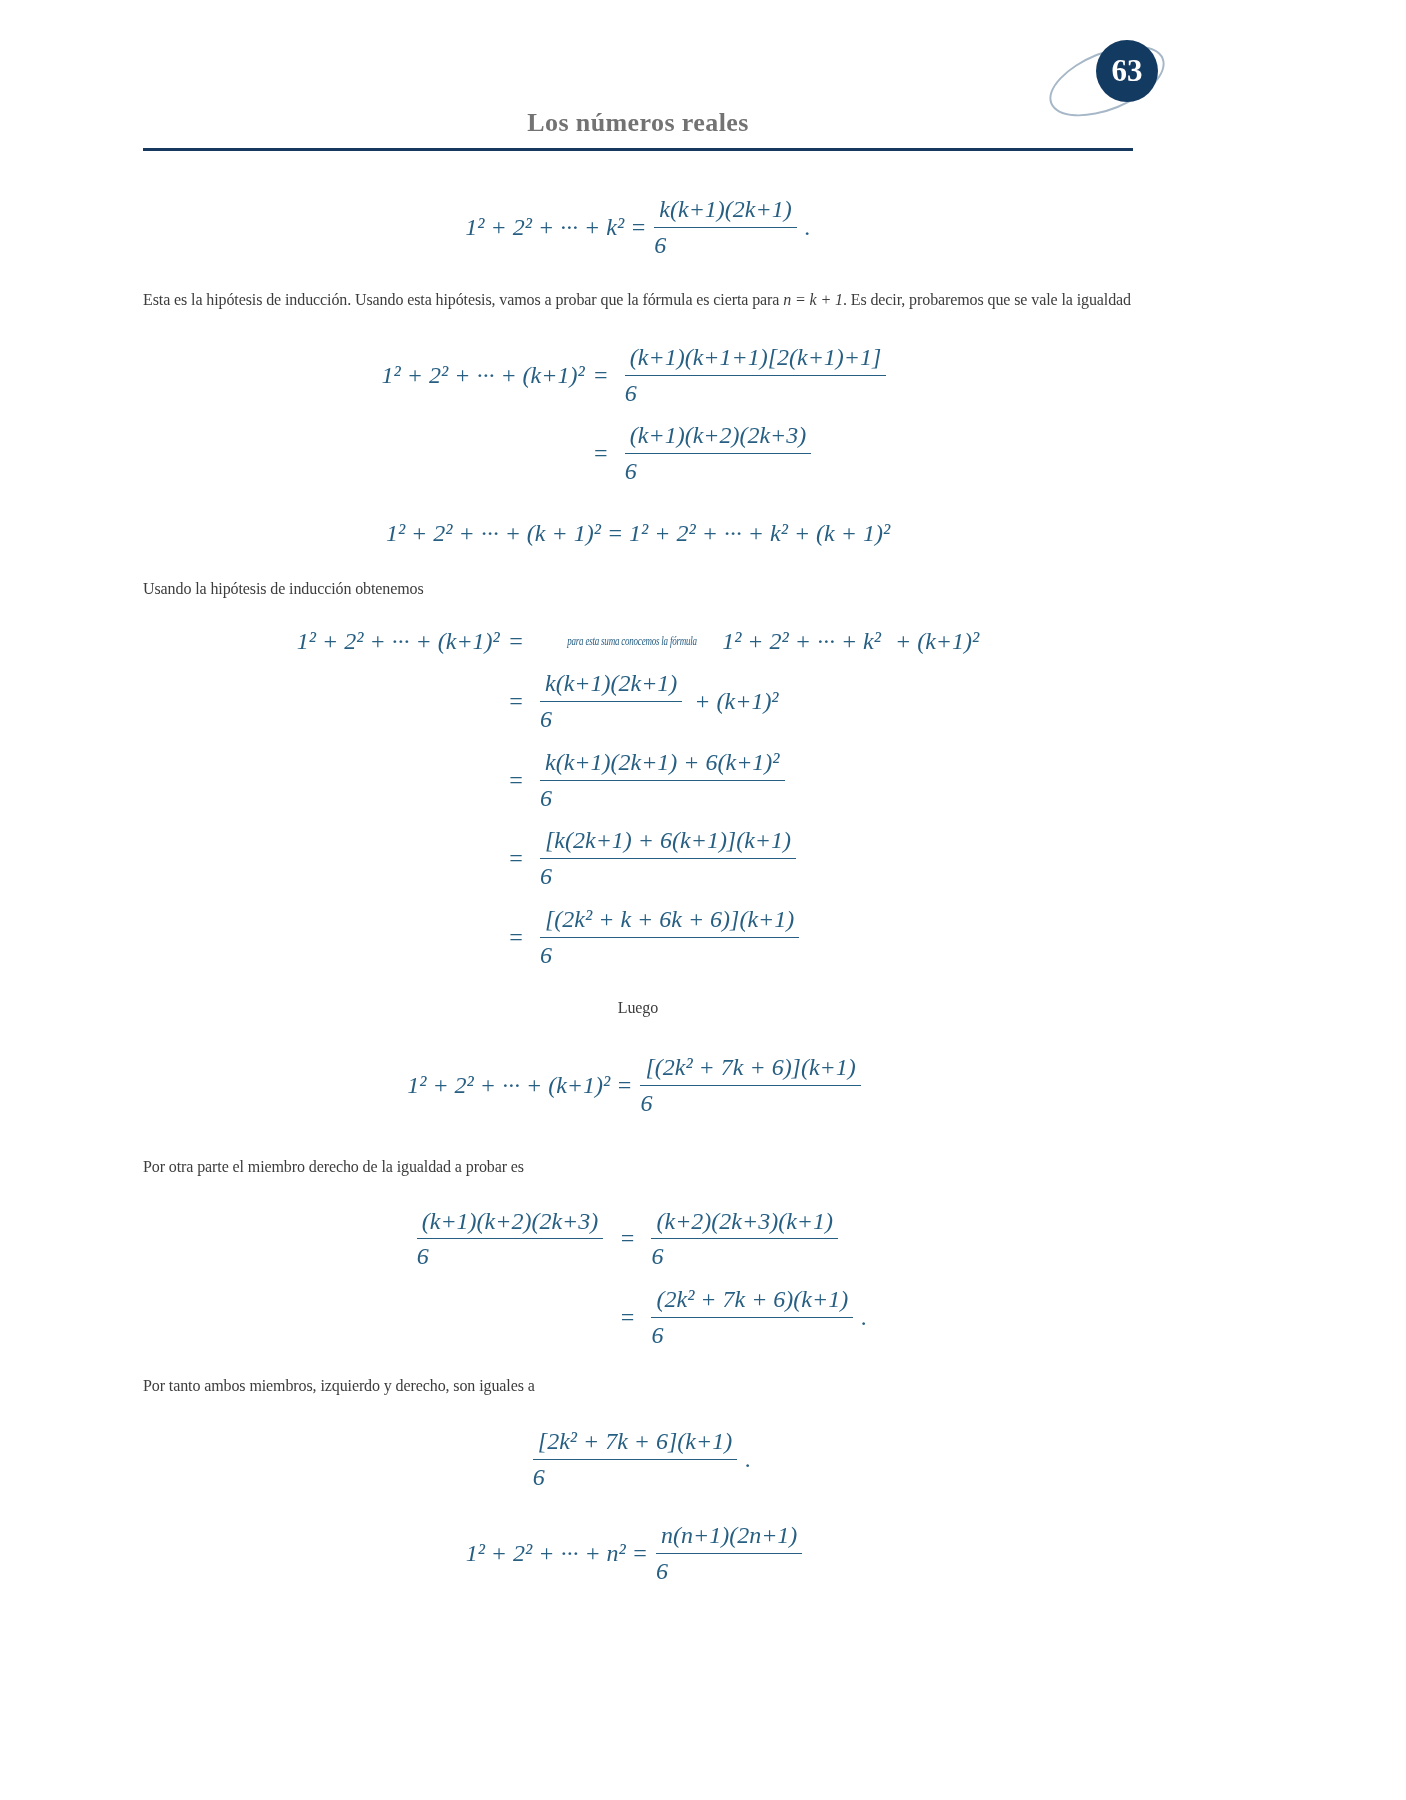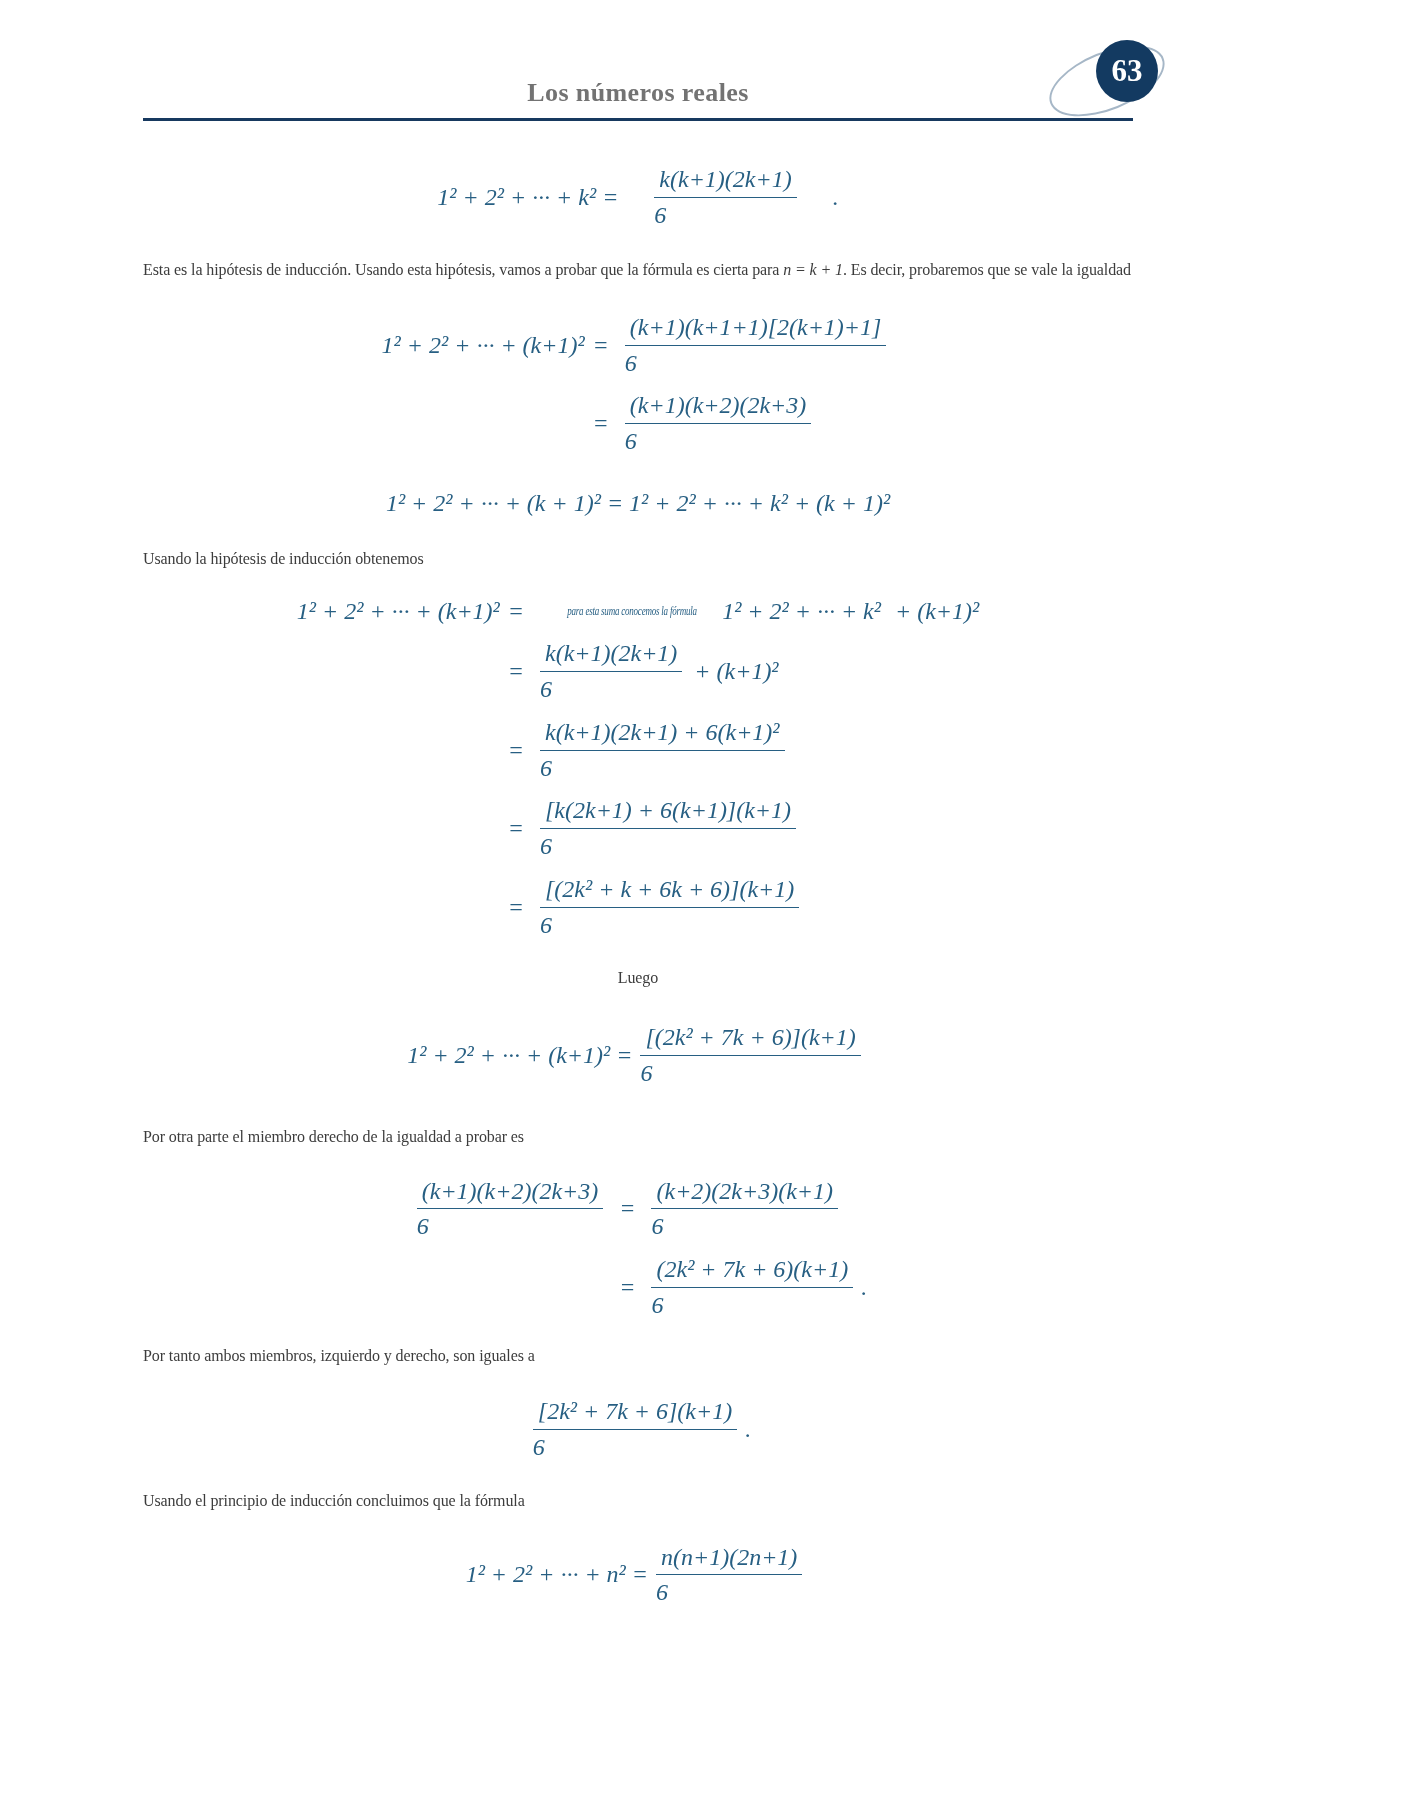--- a/index.html
+++ b/index.html
@@ -12,21 +12,21 @@
     font-family: "Liberation Serif", serif;
     color: #3c3c3c;
     overflow: hidden;
   }
   .content {
     margin-left: 143px;
     width: 990px;
   }
 
   
-  .header { position: relative; padding-top: 78px; }
+  .header { position: relative; padding-top: 108px; }
   .title {
     text-align: center;
     color: #737373;
     font-weight: bold;
     font-size: 26px;
     letter-spacing: 0.4px;
   }
   .rule {
     height: 3px;
     background: #17395f;
@@ -134,21 +134,21 @@
   .obrace-arc {
     width: 92%;
     height: 7px;
     border-top: 1.6px solid currentColor;
     border-radius: 10px 10px 0 0;
     margin: 1px 0 2px;
   }
   .obrace-math { white-space: nowrap; }
 
   
-  .m-eq1 { margin: 44px 0 28px; gap: 28px; }
+  .m-eq1 { margin: 44px 0 28px; }
   .m-p1  { margin: 0; }
   .m-eq2 { margin: 32px 0 34px; }
   .m-p2  { margin: 0; }
   .m-eq3 { margin: 28px 0 30px; }
   .m-p3  { margin: 0; }
   .m-eq4 { margin: 28px 0 26px; }
   .m-p4  { margin: 4px; text-align: center; }
   .m-eq5 { margin: 34px 0 38px; }
   .m-p5  { margin: 0; }
   .m-eq6 { margin: 28px 0 24px; }
@@ -306,21 +306,20 @@
     <p class="para m-p6">Por tanto ambos miembros, izquierdo y derecho, son iguales a</p>
 
     <div class="eq m-eq7">
       <span class="frac">
         <span class="num">[2k² + 7k + 6](k+1)</span>
         <span class="den">6</span>
       </span>
       <span>.</span>
     </div>
 
-    <p class="para m-p7">Usando el principio de inducción concluimos que la fórmula</p>
 
     <div class="eq m-eq8">
       <span>1² + 2² + ··· + n² =</span>
       <span class="frac">
         <span class="num">n(n+1)(2n+1)</span>
         <span class="den">6</span>
       </span>
     </div>
 
   </div>

